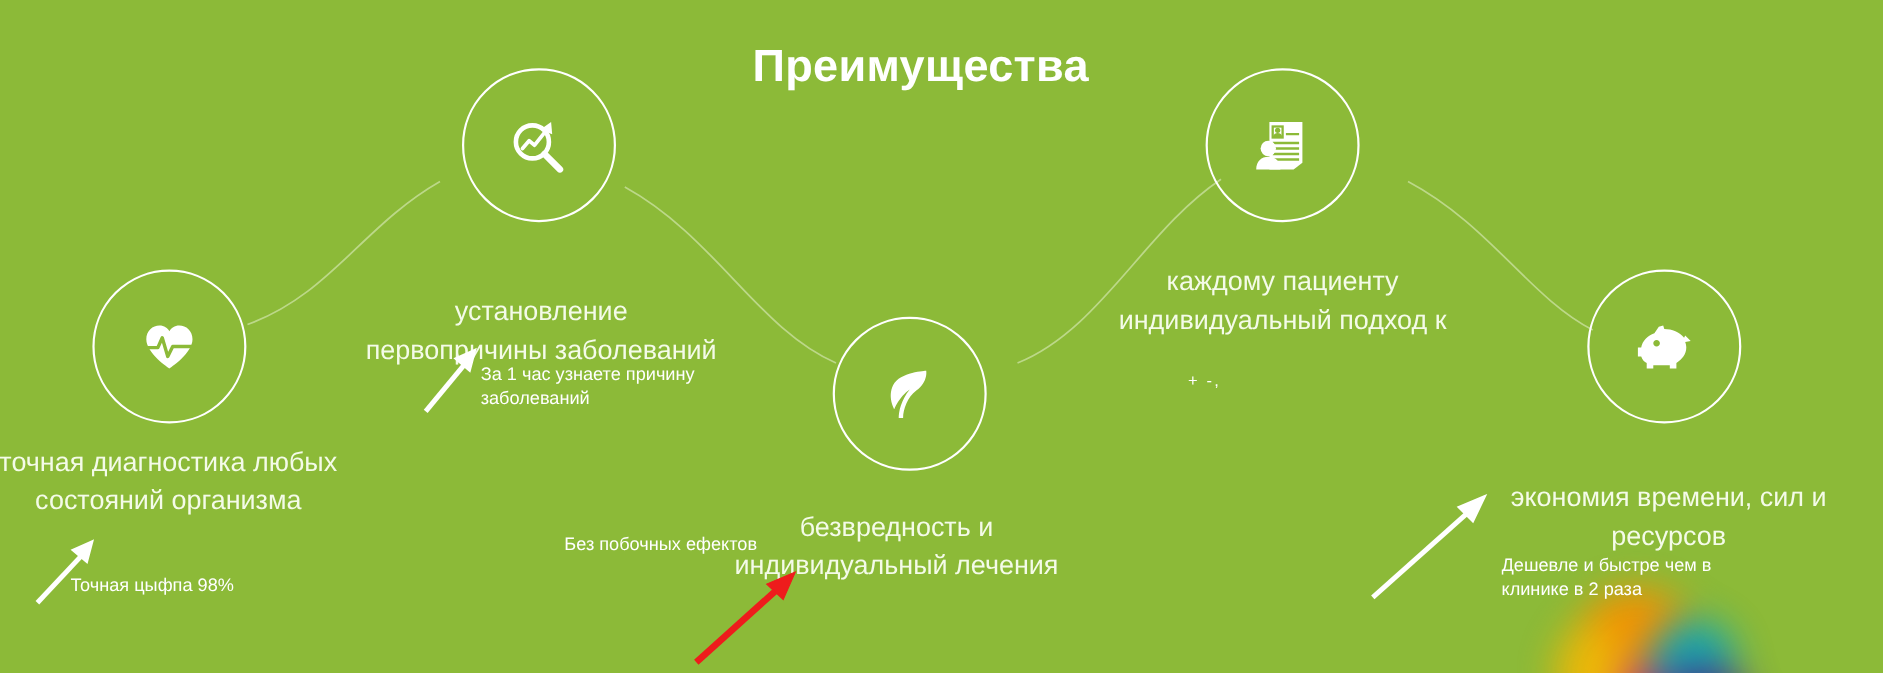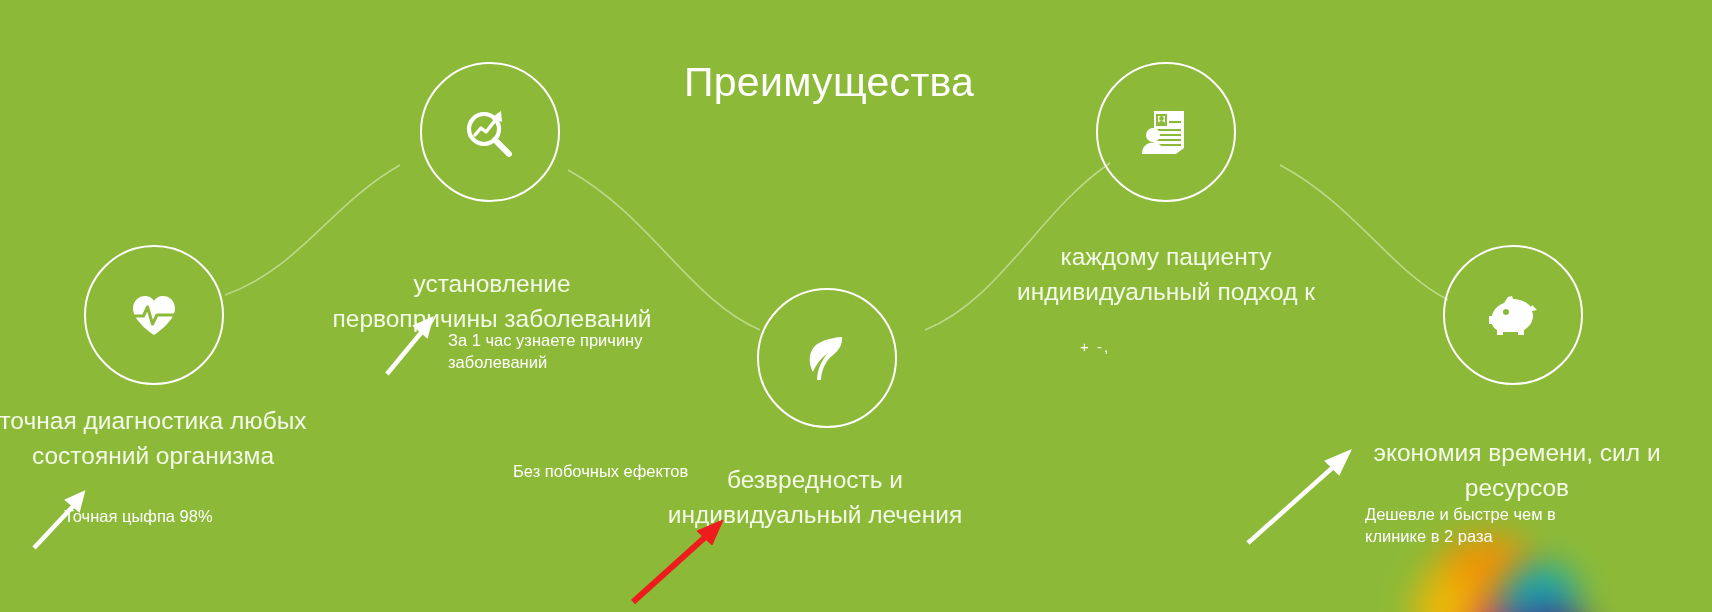--- a/index.html
+++ b/index.html
@@ -58,22 +58,22 @@
     line-height: 1.42;
     text-align: center;
   }
   .annot {
     position: absolute;
     color: #ffffff;
     font-size: 16.5px;
     font-weight: 400;
     line-height: 1.35;
   }
-  .annot.clip1 { width: 215px; height: 40px; overflow: hidden; }
-  .annot.clip2 { width: 225px; height: 42px; overflow: hidden; margin-left: 11px; }
+  .annot.clip1 { width: 215px; height: 40px; overflow: hidden; margin-top: 16px; }
+  .annot.clip2 { width: 225px; height: 42px; overflow: hidden; }
   .annot.clip3 { width: 230px; height: 42px; overflow: hidden; }
   .tiny-annot {
     position: absolute;
     color: #ffffff;
     font-size: 15px;
     letter-spacing: 2px;
     white-space: nowrap;
   }
 </style>
 </head>
@@ -138,34 +138,34 @@
   <svg style="position:absolute; left:382px; top:316px;" width="60" height="62">
     <g stroke="#ffffff" stroke-width="4.5" fill="#ffffff">
       <line x1="5" y1="58" x2="43" y2="12"></line>
       <polygon points="50,2 32,10 45,21" stroke-width="2"></polygon>
     </g>
   </svg>
   <div class="annot clip2" style="left:437px; top:329px;">
     <span>За 1 час узнаете причину заболеваний</span>
   </div>
 
-  <div class="page-title" style="left:684px; top:62px;">Преимущества</div>
+  <div class="page-title" style="left:684px; top:40px;font-weight:bold;">Преимущества</div>
 
   <div class="node" style="left:757px; top:288px; width:140px; height:140px;">
     <span>
       <svg width="44" height="48" viewBox="0 0 44 48">
         <path fill="#ffffff" d="M37 3C37 3 13 4 7 16C1.5 27 8 38 8 38C8 38 12 27 22 20C14 30 12 40 12 46H16C16 38 20 27 28 21C39 13 37 3 37 3Z"></path>
       </svg>
     </span>
   </div>
   <div class="node-label" style="left:640px; top:463px; width:350px;">
     <div>безвредность и</div>
     <div>индивидуальный лечения</div>
   </div>
-  <div class="annot" style="left:513px; top:460px; white-space:nowrap;">
+  <div class="annot" style="left:513px; top:484px; white-space:nowrap;">
     <span>Без побочных ефектов</span>
   </div>
   <svg style="position:absolute; left:625px; top:510px;" width="110" height="100">
     <g stroke="#ee1c1c" fill="#ee1c1c">
       <line x1="8" y1="92" x2="88" y2="20" stroke-width="6"></line>
       <polygon points="98,10 72,21 87,35"></polygon>
     </g>
   </svg>
 
   <div class="node" style="left:1096px; top:62px; width:140px; height:140px;">

